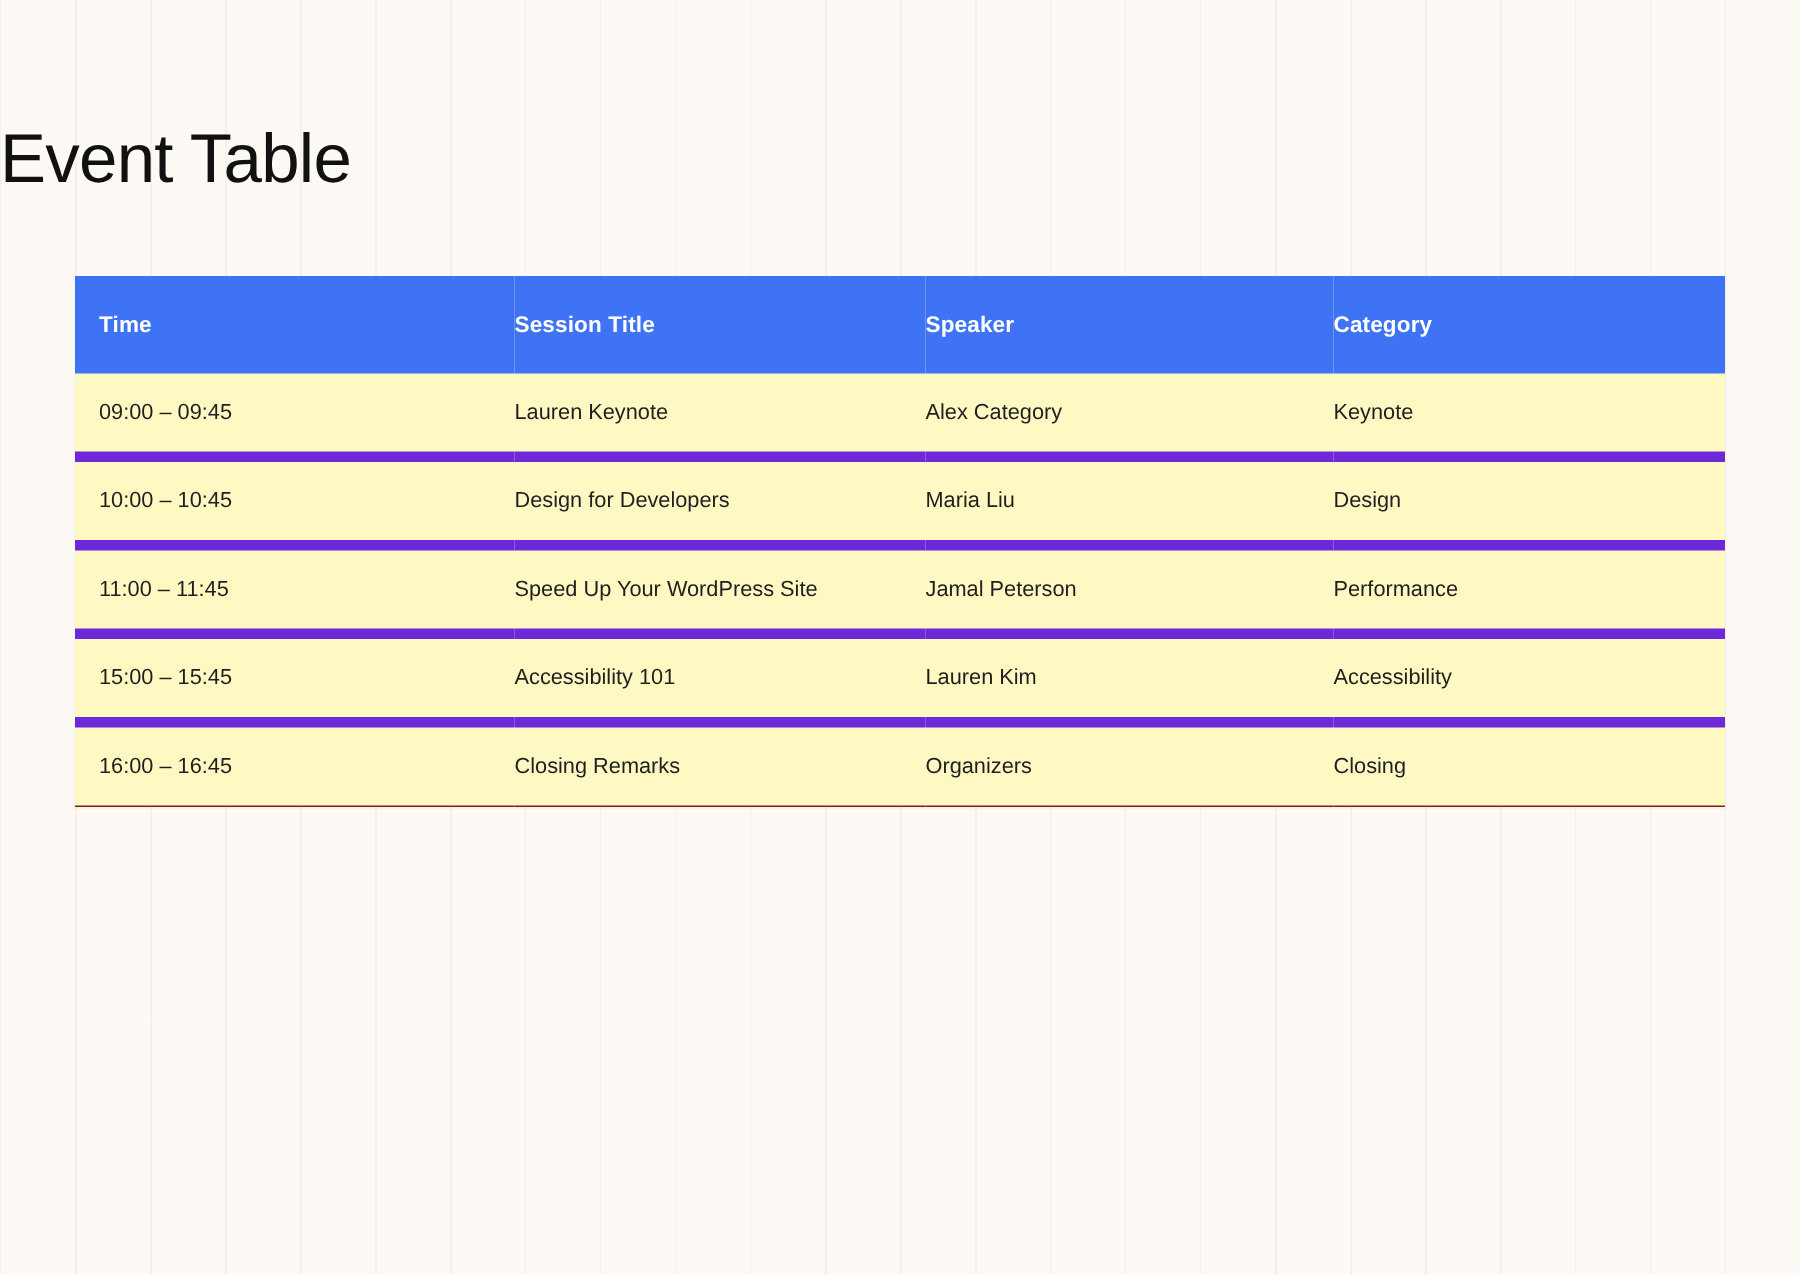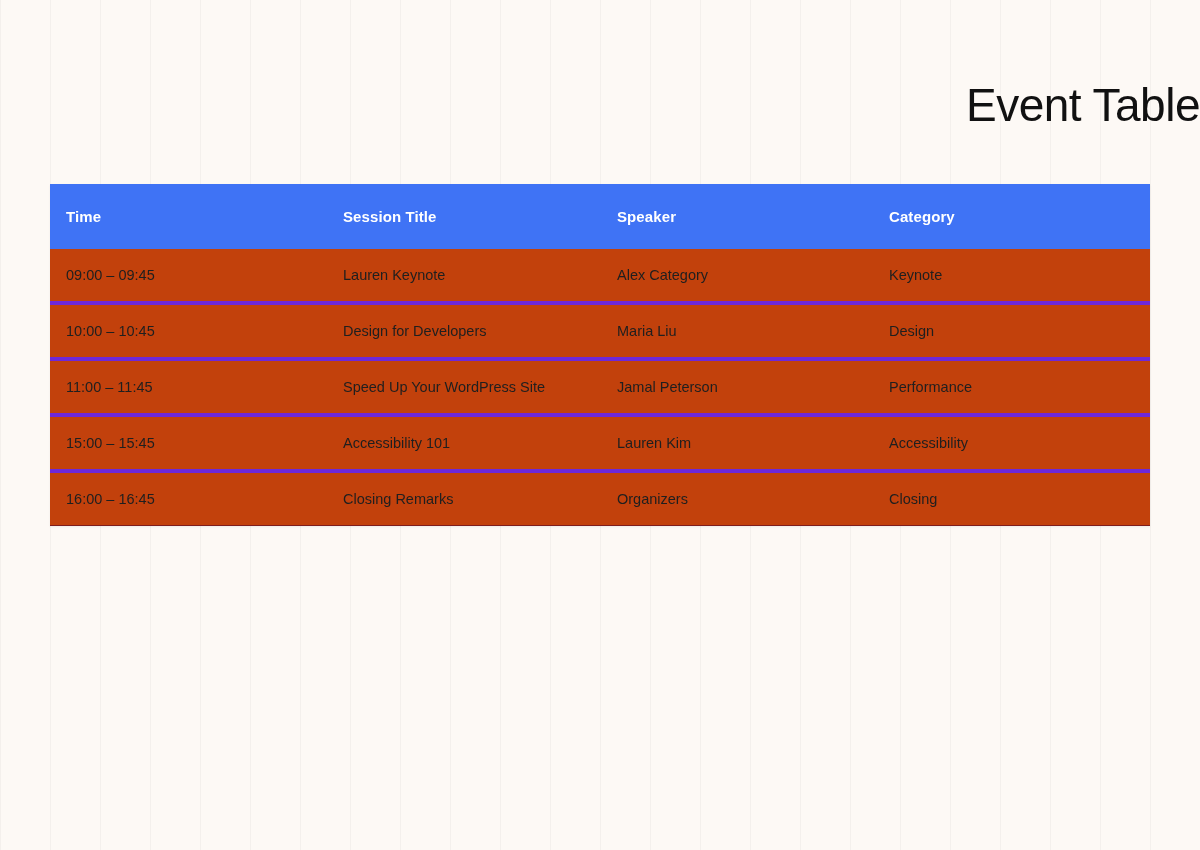--- a/index.html
+++ b/index.html
@@ -29,32 +29,32 @@
     z-index: 0;
   }
   #page {
     position: relative;
     z-index: 1;
     width: 1200px;
     height: 850px;
     box-sizing: border-box;
   }
   #page-title {
-    text-align: right;
+    text-align: left;
     font-size: 46px;
     font-weight: 500;
     color: #111111;
     letter-spacing: -0.5px;
     margin: 0;
     padding-top: 78px;
     font-family: "Liberation Sans", sans-serif;
   }
   #table-wrap {
     margin: 52px 50px 0 50px;
-    background: #c2410c;
+    background: #fef9c3;
     box-shadow: 0 1px 2px rgba(0,0,0,0.06);
   }
   table.event-table {
     width: 1100px;
     border-collapse: collapse;
     table-layout: fixed;
   }
   table.event-table thead tr {
     background-color: #3f73f5;
   }
@@ -63,21 +63,21 @@
     color: #ffffff;
     font-size: 15px;
     font-weight: 600;
     padding: 24px 0 24px 0;
     letter-spacing: 0.1px;
   }
   table.event-table tbody td {
     font-size: 14.5px;
     color: #1f1f1f;
     padding: 18px 0 18px 0;
-    border-bottom: 4px solid #6d28d9;
+    border-bottom: 7px solid #6d28d9;
     vertical-align: middle;
     font-weight: 400;
   }
   table.event-table tbody tr:last-child td {
     border-bottom: 1px solid #7f1d1d;
   }
   .col-time   { width: 277px; padding-left: 16px !important; }
   .col-title  { width: 274px; }
   .col-speaker{ width: 272px; }
   .col-cat    { width: 261px; }

